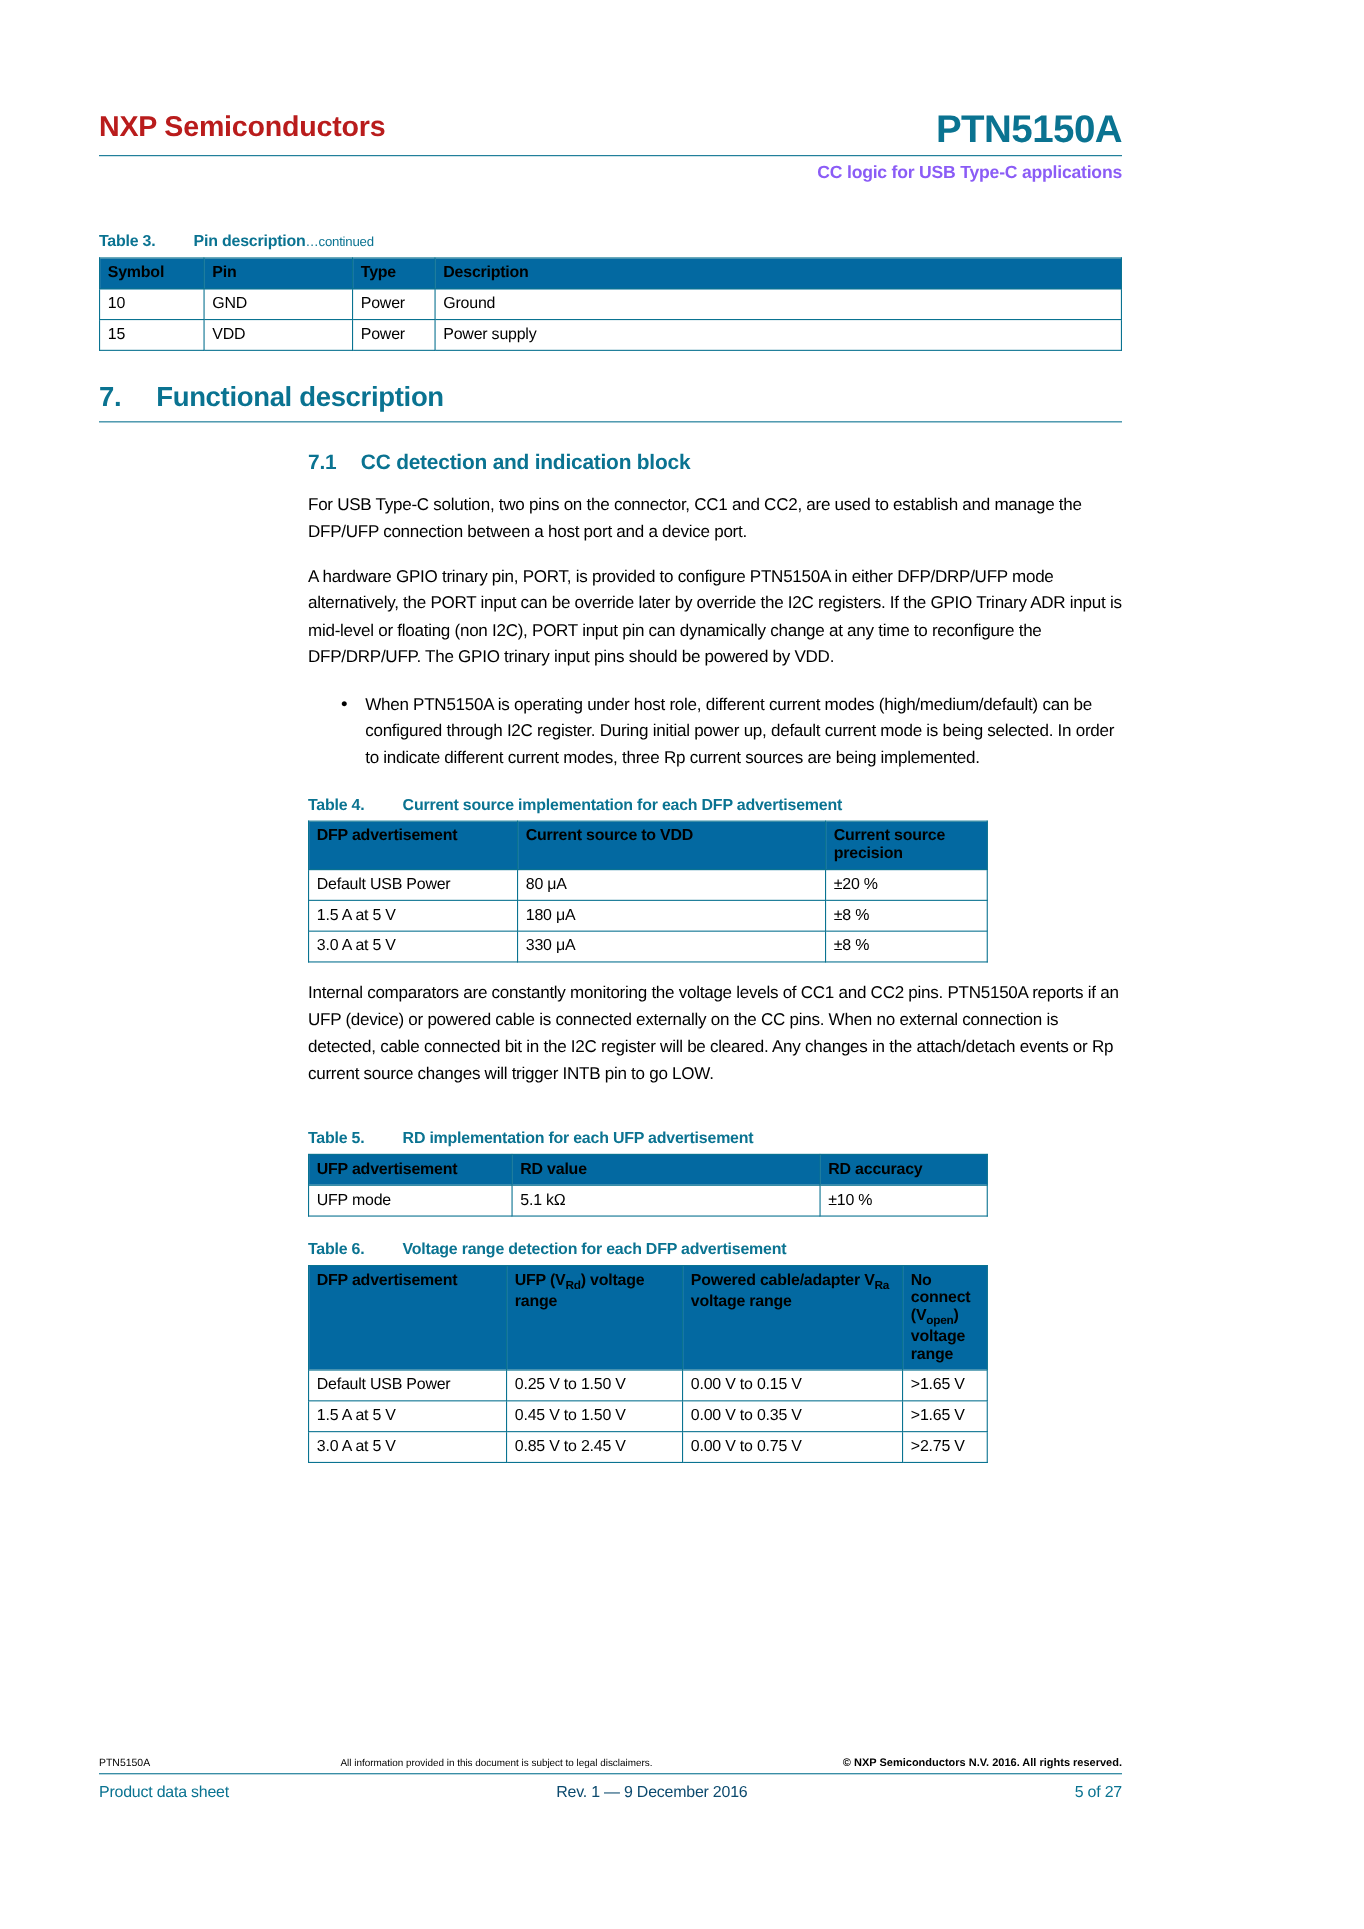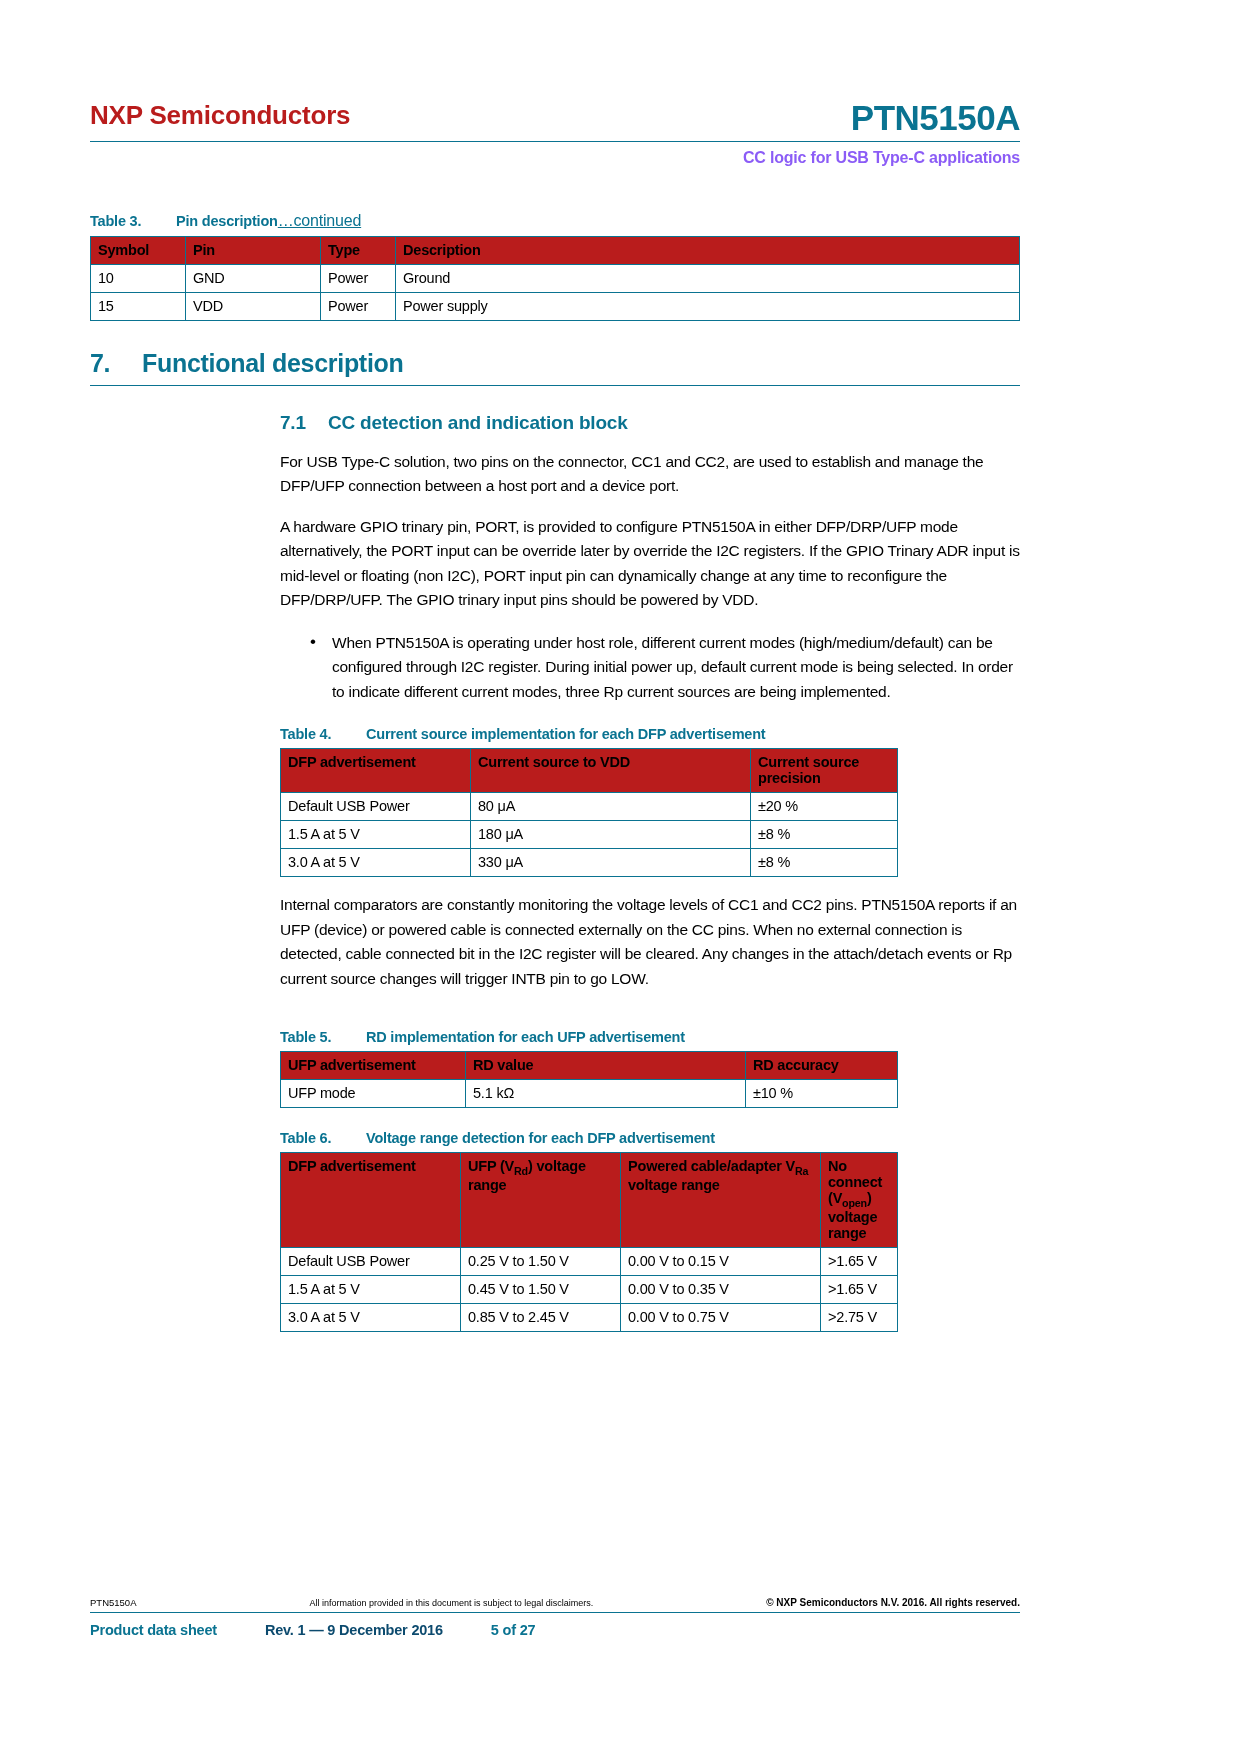--- a/index.html
+++ b/index.html
@@ -75,39 +75,38 @@
     color: #0A7391;
     margin-bottom: 6px;
     letter-spacing: -0.2px;
   }
   .table-caption .cap-num {
     display: inline-block;
     width: 86px;
   }
   .table-caption .cap-cont {
     font-weight: normal;
-    font-size: 16px;
-    text-decoration: underline;
+    font-size: 12px;
   }
 
   table.dt {
     border-collapse: collapse;
     width: 100%;
     font-size: 14.5px;
   }
   table.dt th, table.dt td {
     border: 1px solid #0A7391;
     text-align: left;
     vertical-align: top;
     padding: 5px 7px 6px 7px;
     font-weight: normal;
     letter-spacing: -0.2px;
   }
   table.dt thead th {
-    background: #b91c1c;
+    background: #0369a1;
     font-weight: bold;
   }
   table.dt td ul {
     margin: 5px 0 2px 0;
     padding-left: 28px;
     list-style: none;
   }
   table.dt td ul li {
     position: relative;
     margin-bottom: 7px;
@@ -217,23 +216,24 @@
     font-size: 9.5px;
     color: #000;
     padding-bottom: 4px;
   }
   .footer-top .f-left { font-weight: normal; }
   .footer-top .f-mid { font-size: 9px; }
   .footer-top .f-right { font-size: 10px; font-weight: bold; }
   .footer-rule { border-top: 1px solid #0A7391; }
   .footer-bottom {
     display: flex;
+    justify-content: space-between;
     align-items: baseline;
     font-size: 14.5px;
-    font-weight: bold;
+    font-weight: normal;
     color: #0A7391;
     padding-top: 9px;
     letter-spacing: -0.2px;
     gap: 48px;
   }
   .footer-bottom .f-mid2 { color: #0c4a6e; }
 </style>
 </head>
 <body>
 

